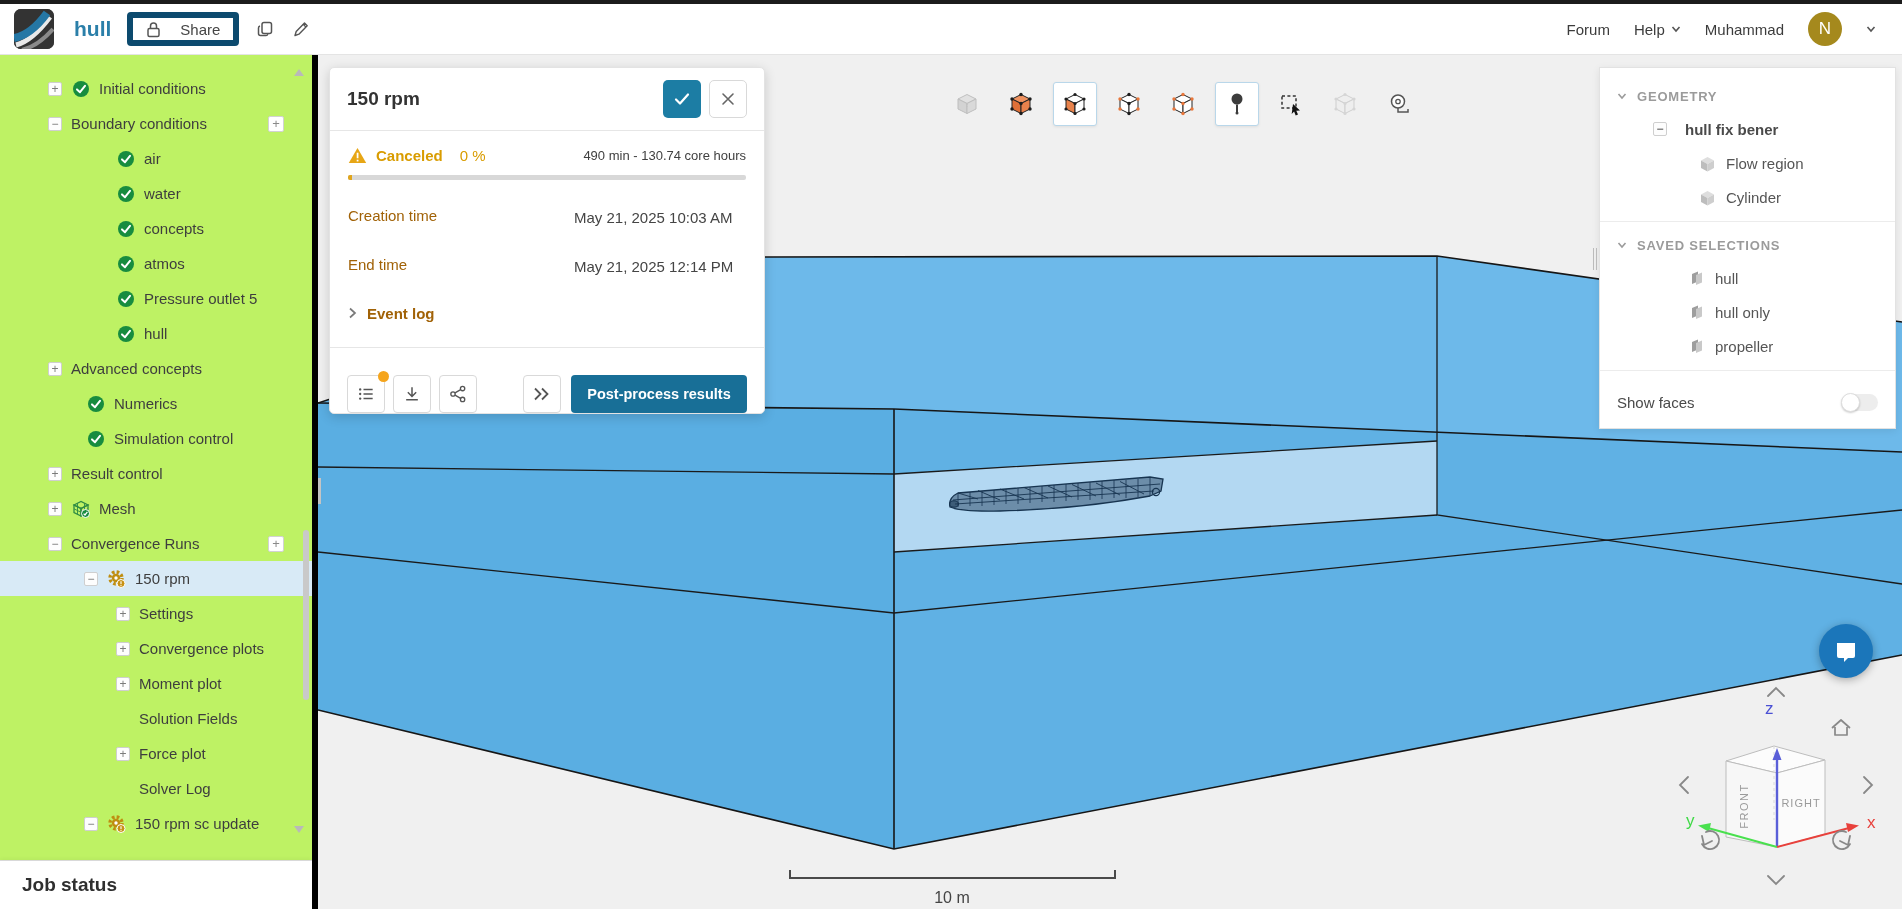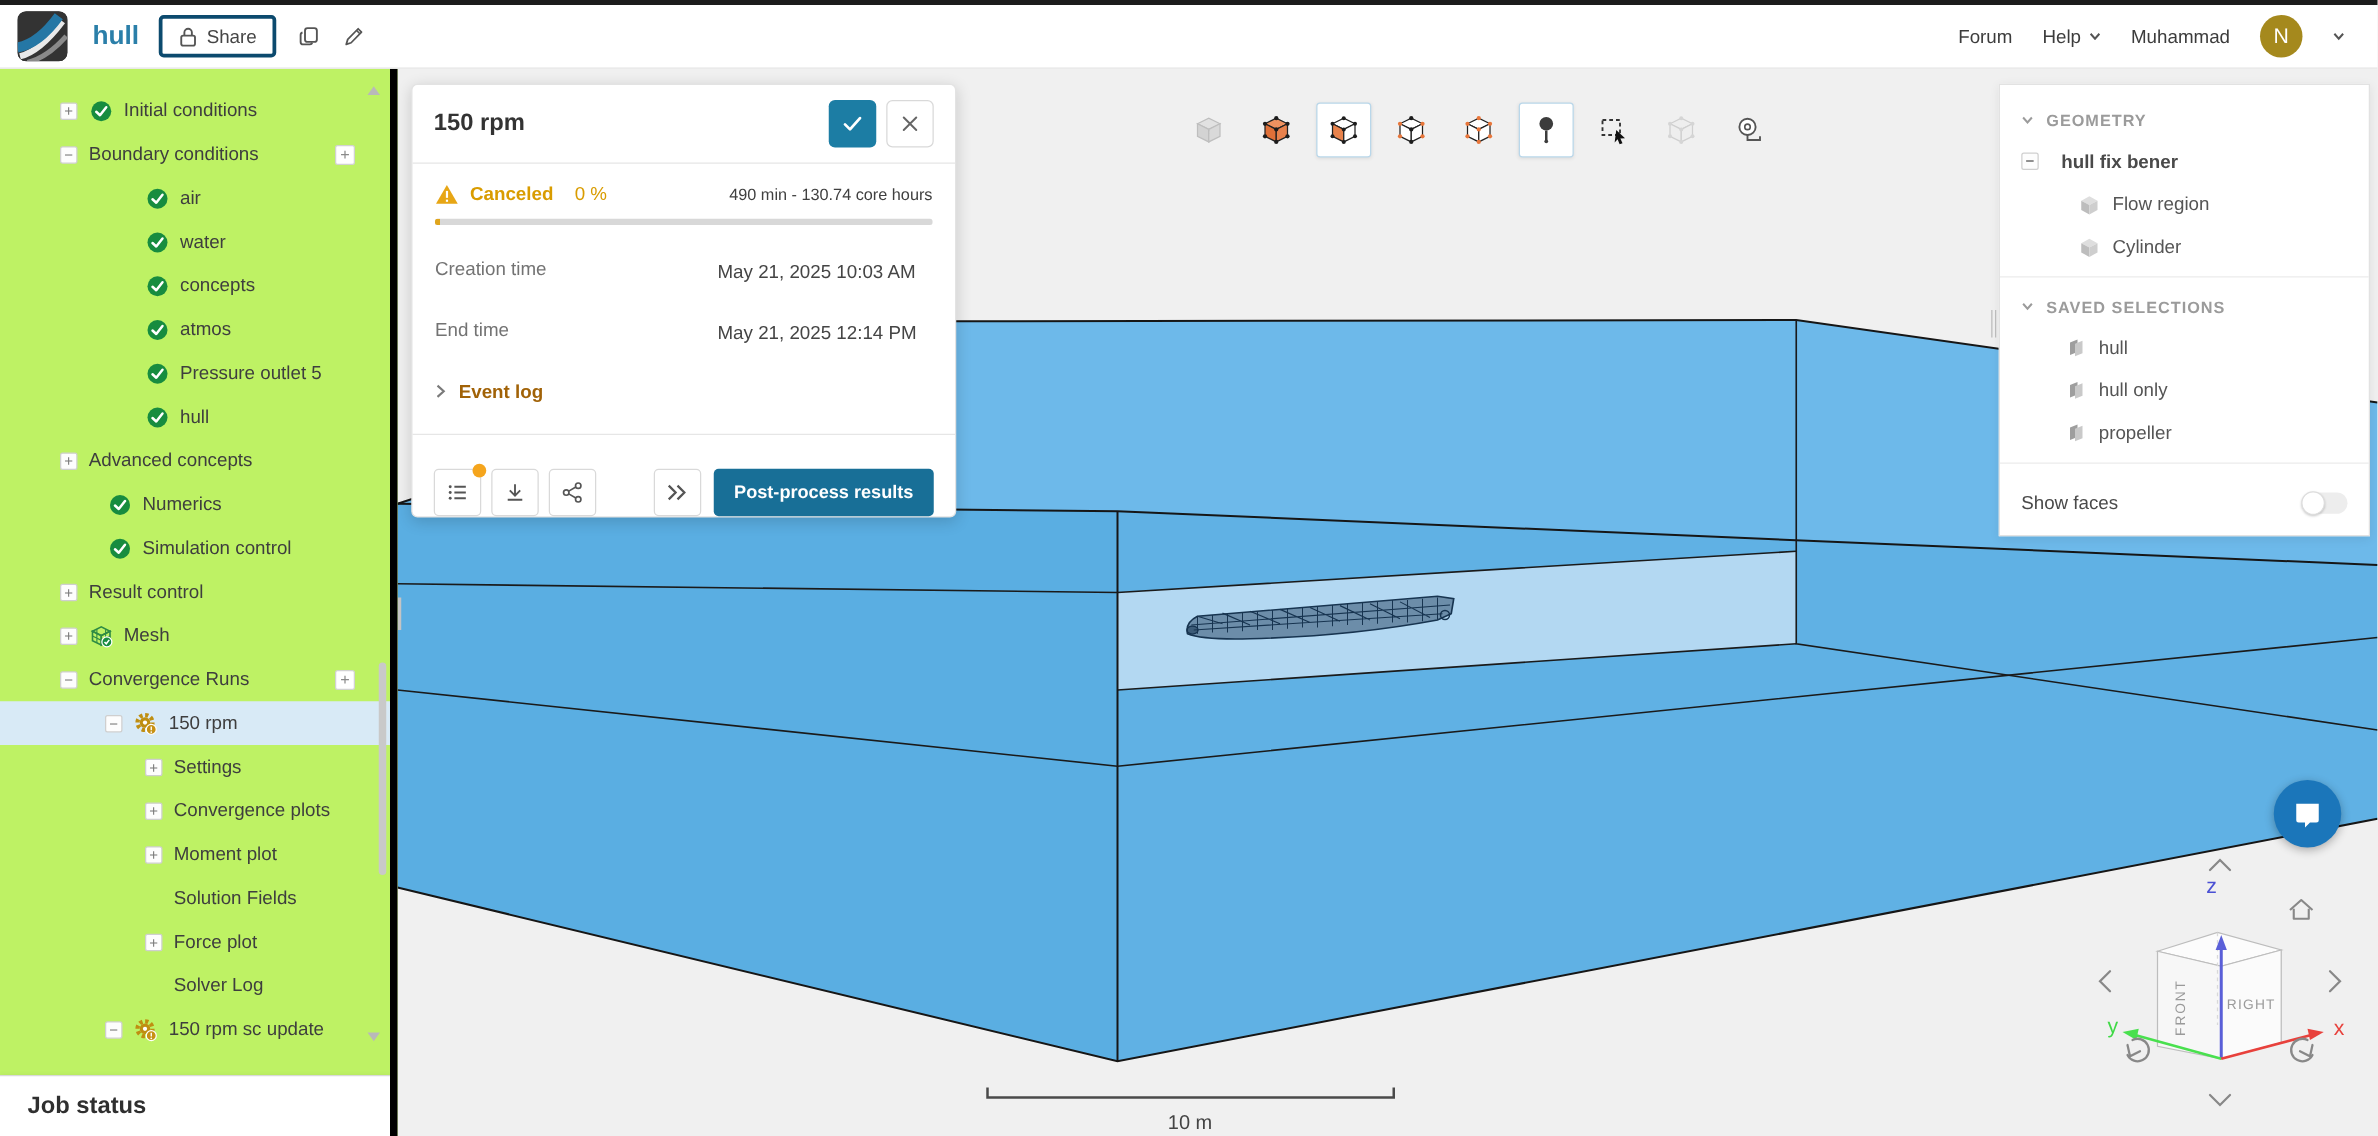--- a/index.html
+++ b/index.html
@@ -5,21 +5,21 @@
   * { margin:0; padding:0; box-sizing:border-box; }
   html,body { width:1902px; height:909px; overflow:hidden; background:#f0f0f0;
     font-family:"Liberation Sans", sans-serif; color:#3e3e3e; }
 
   
   #topstrip { position:absolute; top:0; left:0; width:1902px; height:4px; background:#1c1c1c; z-index:60;}
   #topbar { position:absolute; top:4px; left:0; width:1902px; height:51px; background:#fff;
     border-bottom:1px solid #e4e4e4; display:flex; align-items:center; padding:0 26px 0 14px; gap:16px; z-index:50;}
   #logo { width:40px; height:40px; border-radius:7px; background:#333; position:relative; overflow:hidden; flex:0 0 auto;}
   #proj-title { font-size:21px; font-weight:700; color:#2b7fa9; margin-left:4px;}
-  .tb-btn { display:flex; align-items:center; gap:7px; border:3px solid #0c4a6e; border-radius:4px;
+  .tb-btn { display:flex; align-items:center; gap:19px; border:6px solid #0c4a6e; border-radius:4px;
     height:34px; padding:4px 13px; background:#fff; font-size:15px; color:#454545; cursor:pointer;}
   .tb-ico { width:20px; height:20px; display:inline-flex; align-items:center; justify-content:center; cursor:pointer;}
   #topbar-right { margin-left:auto; display:flex; align-items:center; gap:24px; font-size:15px; color:#3c3c3c;}
   .navlink { cursor:pointer; display:flex; align-items:center; gap:6px;}
   #avatar { width:34px; height:34px; border-radius:50%; background:#a5891d; color:#fff; font-size:17px;
     display:flex; align-items:center; justify-content:center; font-weight:400; cursor:pointer;}
   .chev { width:10px; height:10px; display:inline-block;}
 
   
   #sidebar { position:absolute; top:55px; left:0; width:318px; bottom:0; background:#bef264;
@@ -67,38 +67,38 @@
   #dlg-accept { background:#1c7da4; }
   #dlg-close { background:#fff; border:1px solid #d9d9d9;}
   #dlg-body { padding:16px 18px 4px 18px;}
   #status-row { display:flex; align-items:center; gap:9px;}
   #status-label { font-size:15px; font-weight:700; color:#d99c00;}
   #status-pct { font-size:15px; color:#d99c00; margin-left:8px;}
   #status-usage { margin-left:auto; font-size:13px; color:#404040;}
   #progress { margin-top:11px; height:5px; background:#d8d8d8; border-radius:2px; position:relative; overflow:hidden;}
   #progress-fill { position:absolute; left:0; top:0; bottom:0; width:4px; background:#e0a51c;}
   .frow { display:flex; margin-top:27px; font-size:15px;}
-  .flabel { color:#737373;}
+  .flabel { color:#a16207;}
   .fvalue { margin-left:auto; width:172px; color:#454545; line-height:1.45;}
   #eventlog-row { display:flex; align-items:center; gap:10px; margin:27px 0 21px 0; cursor:pointer;}
   #eventlog-label { font-size:15px; font-weight:700; color:#a16207;}
   #dlg-foot { border-top:1px solid #e6e6e6; height:66px; display:flex; align-items:flex-end; padding:0 17px; gap:8px;}
   .foot-btn { width:38px; height:38px; border:1px solid #d9d9d9; border-radius:4px; background:#fff;
     display:flex; align-items:center; justify-content:center; position:relative; cursor:pointer;}
   #badge-dot { position:absolute; top:-5px; right:-5px; width:11px; height:11px; border-radius:50%; background:#f5a51d;}
   #foot-expand { margin-left:38px;}
   #post-btn { margin-left:2px; height:38px; flex:1; background:#186f97; color:#fff; border-radius:4px;
     font-size:14.5px; font-weight:700; display:flex; align-items:center; justify-content:center; cursor:pointer;}
 
   
   #rpanel { position:absolute; left:1599px; top:67px; width:297px; background:#fff; border:1px solid #e2e2e2;
     box-shadow:0 2px 8px rgba(0,0,0,.08); z-index:35; padding-bottom:2px;}
   .rp-header { display:flex; align-items:center; gap:10px; height:32px; padding-left:17px;
     font-size:13px; font-weight:700; letter-spacing:.8px; color:#9b9b9b; cursor:pointer;}
-  .rp-row { height:34px; display:flex; align-items:center; gap:9px; font-size:15px; color:#555; cursor:pointer;}
+  .rp-row { height:34px; display:flex; align-items:center; gap:9px; font-size:15px; color:#555; cursor:pointer;margin-left:36px;}
   .rp-root { padding-left:17px; font-weight:700; color:#4a4a4a;}
   .rp-child { padding-left:62px;}
   .rp-sel { padding-left:52px;}
   .rp-div { border-top:1px solid #ececec; margin:7px 0;}
   #showfaces { height:48px; display:flex; align-items:center; padding:0 17px; font-size:15px; color:#4a4a4a;}
   #toggle-pill { margin-left:auto; width:36px; height:17px; border-radius:9px; background:#ededed; position:relative; cursor:pointer;}
   #toggle-knob { position:absolute; left:-1px; top:-1px; width:19px; height:19px; border-radius:50%;
     background:#fff; border:1px solid #ddd; box-shadow:0 1px 2px rgba(0,0,0,.2);}
   #rgrip { position:absolute; left:1593px; top:248px; width:4px; height:22px; z-index:36;
     border-left:1.5px solid #bbb; border-right:1.5px solid #bbb;}

